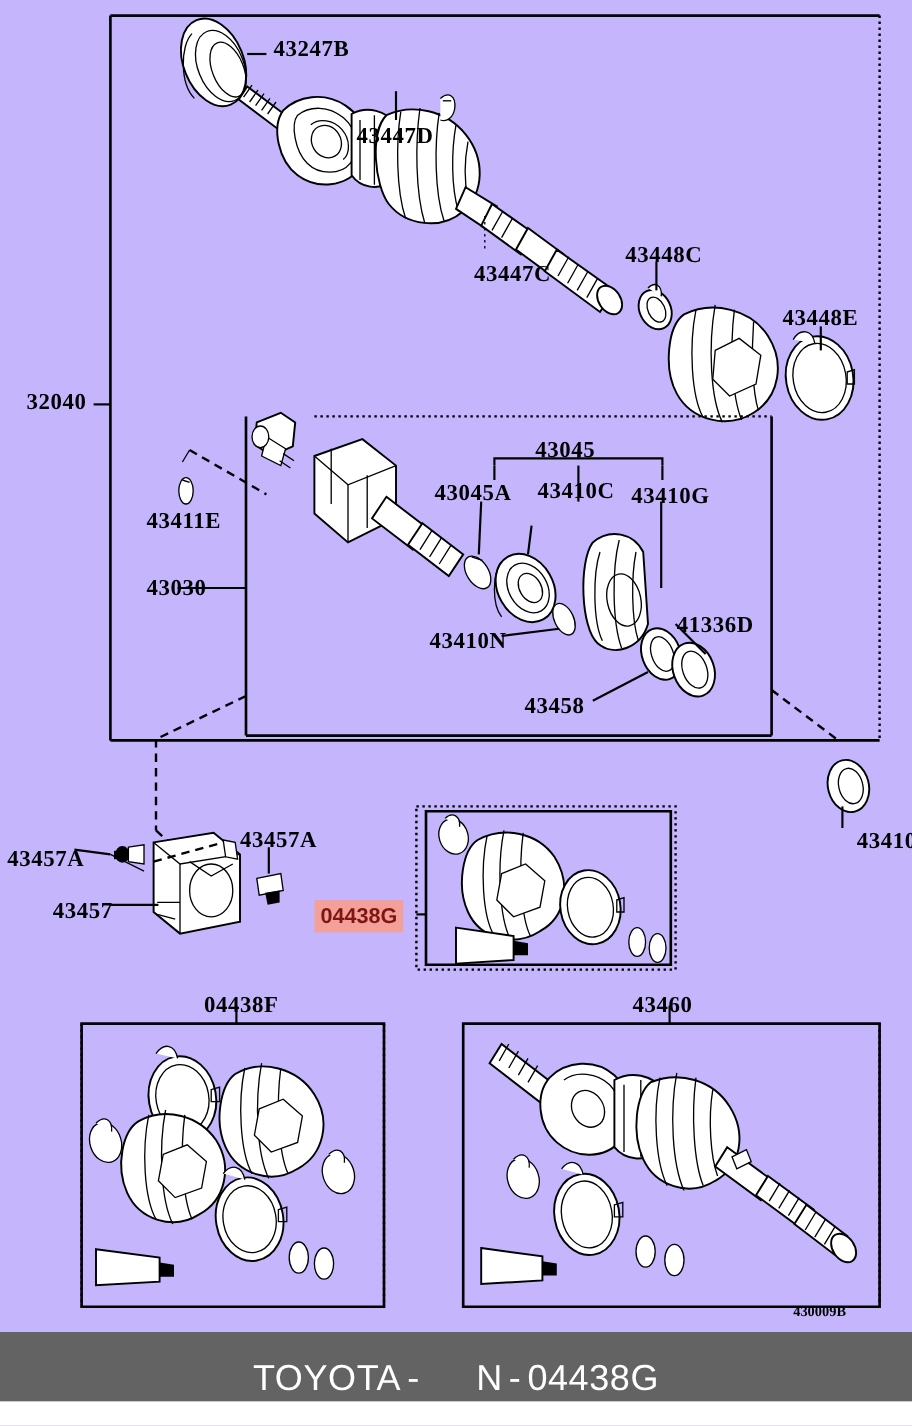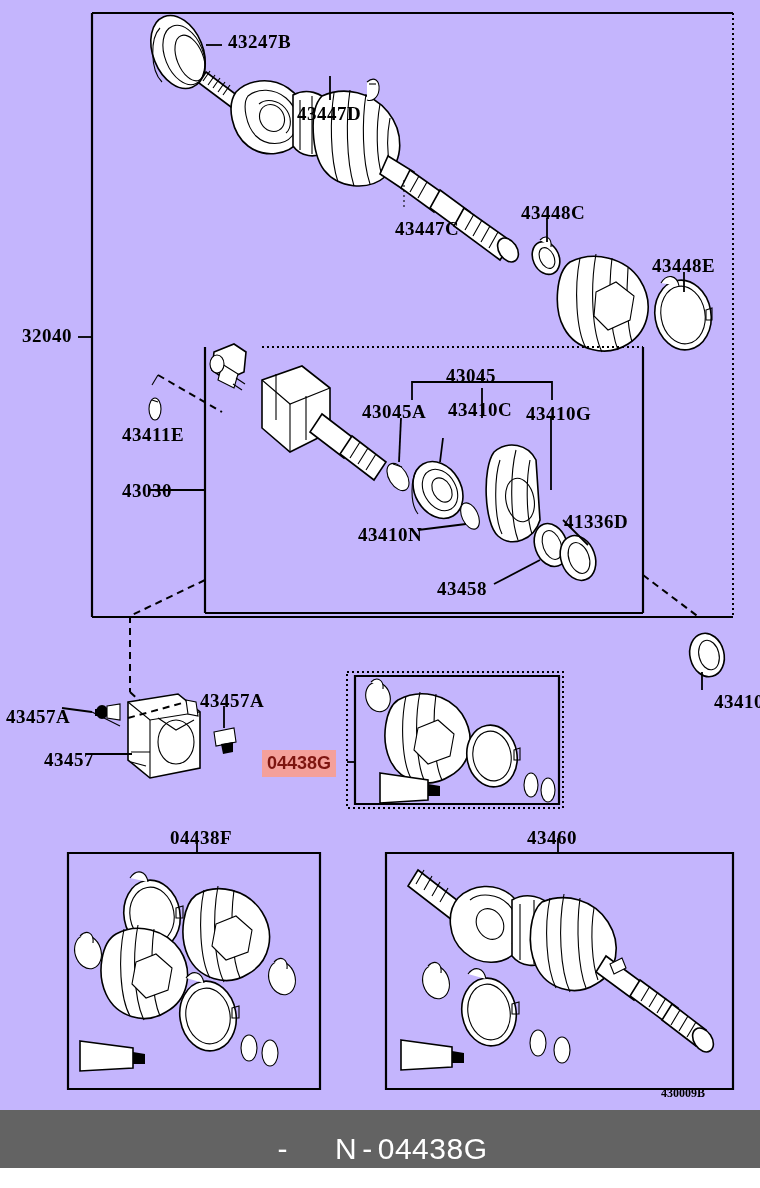--- a/index.html
+++ b/index.html
@@ -469,20 +469,21 @@
   <div class="lbl" style="left:44px; top:750px;">43457</div>
   <div class="lbl" style="left:170px; top:828px;">04438F</div>
   <div class="lbl" style="left:527px; top:828px;">43460</div>
 
   <div class="lbl lbl-hi" style="left:262px; top:750px;">04438G</div>
 
   <div class="diagcode" style="left:661px; top:1086px;">430009B</div>
 
   <div id="footer-bar">
     <div id="footer-inner">
+      <span id="footer-brand">TOYOTA</span>
       <span id="footer-sep1">-</span>
       <span id="footer-gap"></span>
       <span>N</span>
       <span id="footer-sep1" style="padding:0 5px;">-</span>
       <span id="footer-ncode">04438G</span>
     </div>
   </div>
 
 </div>
 

